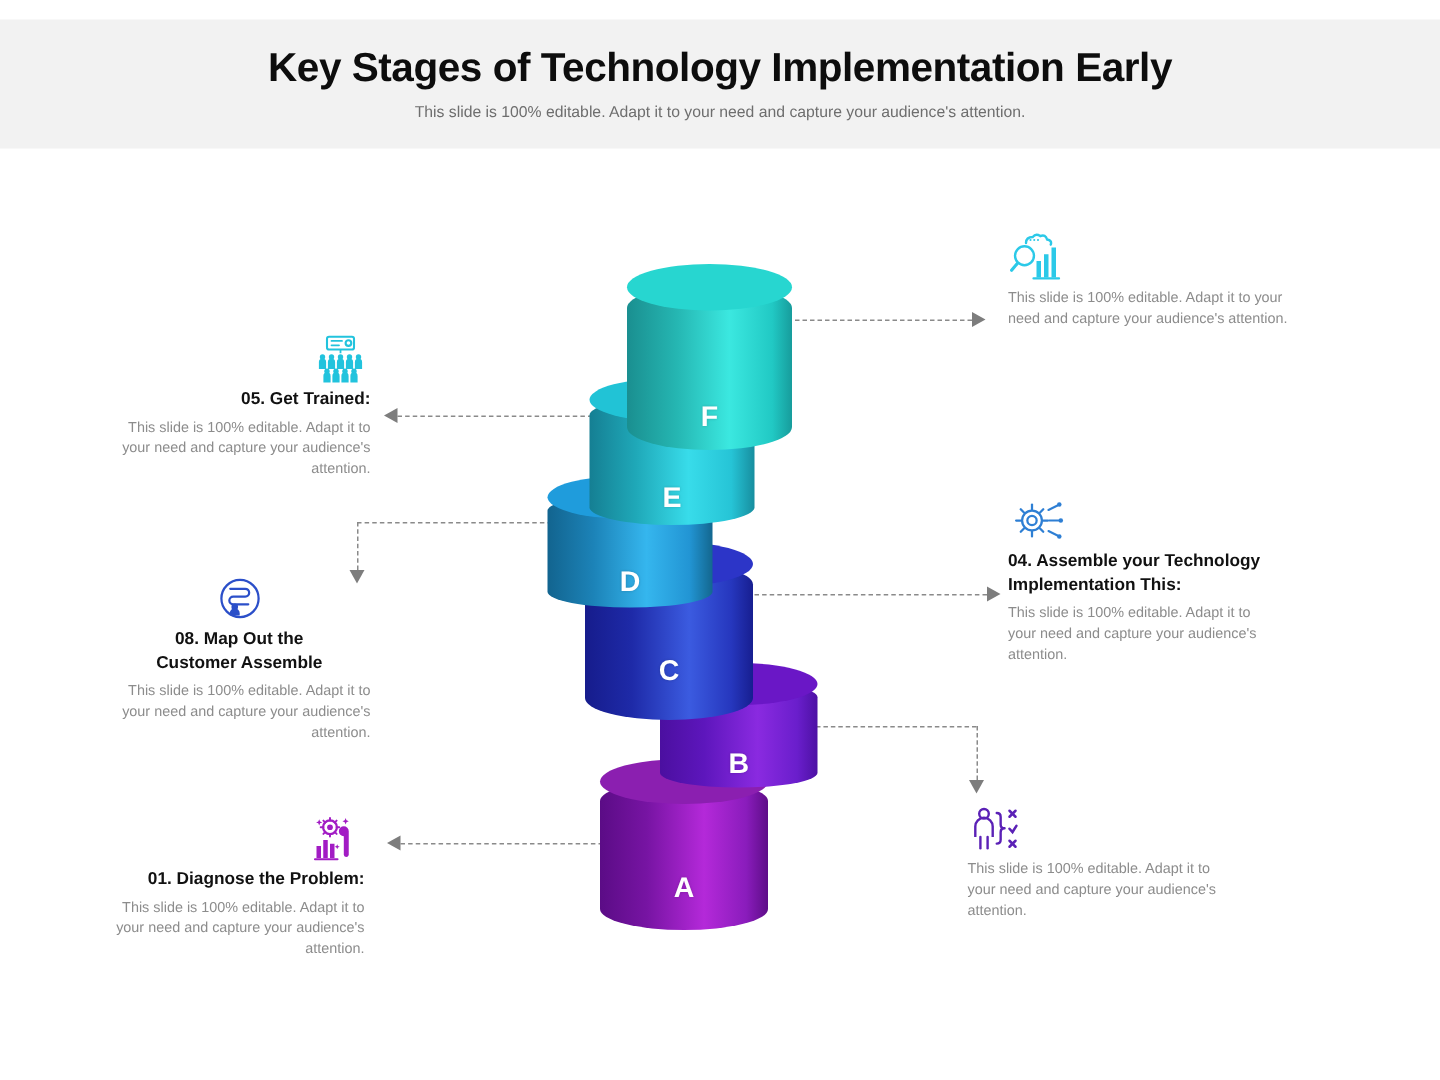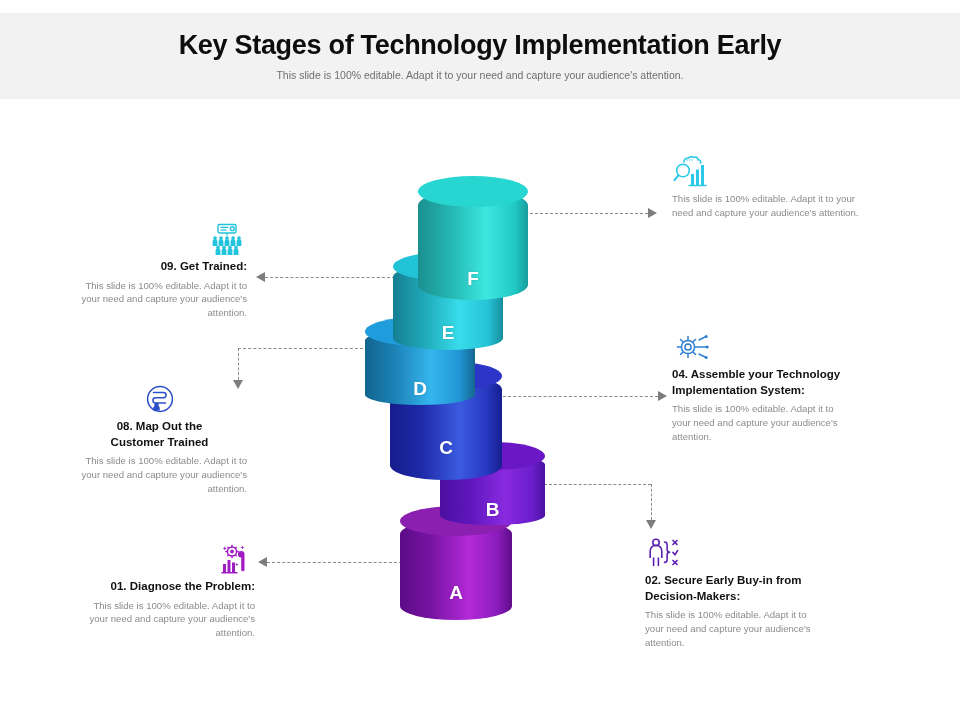--- a/index.html
+++ b/index.html
@@ -184,45 +184,41 @@
           <line x1="27.5" y1="17" x2="34" y2="17"></line>
           <line x1="27" y1="24" x2="33" y2="27"></line>
         </g>
         <circle cx="34.2" cy="6.4" r="1.5" fill="#2E7FD4" stroke="none"></circle>
         <circle cx="35.2" cy="17" r="1.5" fill="#2E7FD4" stroke="none"></circle>
         <circle cx="34.2" cy="27.6" r="1.5" fill="#2E7FD4" stroke="none"></circle>
       </svg>
     </div>
     <div class="head">
       <span>04. Assemble your Technology</span><br>
-      <span>Implementation System:</span>
+      <span>Implementation This:</span>
     </div>
     <div class="desc" style="width:168px;">This slide is 100% editable. Adapt it to your need and capture your audience's attention.</div>
   </div>
 
   <div class="block l" style="left:645px; top:536px; width:200px;">
     <div class="icon">
       <svg viewBox="0 0 40 34" xmlns="http://www.w3.org/2000/svg" fill="none" stroke="#5B21B6" stroke-width="1.6">
         <circle cx="11" cy="6.5" r="3.2"></circle>
         <path d="M5.2 22 v-7 a5.8 5.8 0 0 1 11.6 0 v7" stroke-linejoin="round"></path>
         <line x1="8.6" y1="22" x2="8.6" y2="29.5" stroke-linecap="round"></line>
         <line x1="13.4" y1="22" x2="13.4" y2="29.5" stroke-linecap="round"></line>
         <path d="M20 5 q2.6 0 2.6 2.6 v5 q0 2.6 2.6 2.6 q-2.6 0 -2.6 2.6 v5 q0 2.6 -2.6 2.6" transform="translate(-0.5,1)" stroke-linecap="round" stroke-linejoin="round"></path>
         <g stroke-width="1.7" stroke-linecap="round">
           <line x1="28" y1="4.5" x2="32" y2="8.5"></line>
             <line x1="32" y1="4.5" x2="28" y2="8.5"></line>
           <polyline points="28,16.5 30,18.7 32.6,14.6" fill="none"></polyline>
           <line x1="28" y1="24.5" x2="32" y2="28.5"></line>
             <line x1="32" y1="24.5" x2="28" y2="28.5"></line>
         </g>
       </svg>
-    </div>
-    <div class="head">
-      <span>02. Secure Early Buy-in from</span><br>
-      <span>Decision-Makers:</span>
     </div>
     <div class="desc" style="width:168px;">This slide is 100% editable. Adapt it to your need and capture your audience's attention.</div>
   </div>
 
   <div class="block r" style="left:72px; top:222px; width:175px;">
     <div class="icon">
       <svg viewBox="0 0 40 34" xmlns="http://www.w3.org/2000/svg" fill="none" stroke="#22C3DD" stroke-width="1.4">
         <rect x="11" y="2.5" width="18" height="8.5" rx="1.4" fill="none"></rect>
         <line x1="14" y1="5.3" x2="21" y2="5.3" stroke-width="1.2" stroke-linecap="round"></line>
         <line x1="14" y1="8.2" x2="19" y2="8.2" stroke-width="1.2" stroke-linecap="round"></line>
@@ -247,41 +243,41 @@
             <circle cx="17" cy="25.5" r="1.8"></circle>
               <path d="M14.6 33 v-4.4 a2.4 2.4 0 0 1 4.8 0 V33 z"></path>
             <circle cx="23" cy="25.5" r="1.8"></circle>
               <path d="M20.6 33 v-4.4 a2.4 2.4 0 0 1 4.8 0 V33 z"></path>
             <circle cx="29" cy="25.5" r="1.8"></circle>
               <path d="M26.6 33 v-4.4 a2.4 2.4 0 0 1 4.8 0 V33 z"></path>
           </g>
         </g>
       </svg>
     </div>
-    <div class="head">09. Get Trained:</div>
+    <div class="head">05. Get Trained:</div>
     <div class="desc">This slide is 100% editable. Adapt it to your need and capture your audience's attention.</div>
   </div>
 
   <div class="block c" style="left:72px; top:382px; width:175px;">
     <div class="icon">
       <svg viewBox="0 0 40 34" xmlns="http://www.w3.org/2000/svg" fill="none" stroke="#2B4FC9" stroke-width="1.5">
         <circle cx="20" cy="17" r="12.4"></circle>
         <path d="M13.5 10.5 h10 a2.6 2.6 0 0 1 0 5.2 h-8 a2.6 2.6 0 0 0 0 5.2 h10" stroke-linecap="round" stroke-linejoin="round"></path>
         <circle cx="16.5" cy="22.6" r="2.2" fill="#2B4FC9" stroke="none"></circle>
         <path d="M13.2 28.4 v-1.6 a3.3 3.3 0 0 1 6.6 0 v1.6" fill="#2B4FC9" stroke="none"></path>
       </svg>
     </div>
     <div class="head">
       <span>08. Map Out the</span><br>
-      <span>Customer Trained</span>
+      <span>Customer Assemble</span>
     </div>
     <div class="desc" style="text-align:right;">This slide is 100% editable. Adapt it to your need and capture your audience's attention.</div>
   </div>
 
-  <div class="block r" style="left:80px; top:542px; width:175px;text-align:right;">
+  <div class="block r" style="left:68px; top:542px; width:175px;text-align:right;">
     <div class="icon">
       <svg viewBox="0 0 40 34" xmlns="http://www.w3.org/2000/svg" fill="none" stroke="#A21CC4" stroke-width="1.5">
         <circle cx="17" cy="9.5" r="4.6"></circle>
         <circle cx="17" cy="9.5" r="1.9" fill="#A21CC4" stroke="none"></circle>
         <g stroke-linecap="round" stroke-width="1.3">
           <line x1="17" y1="3.3" x2="17" y2="5.1"></line>
             <line x1="17" y1="13.9" x2="17" y2="15.7"></line>
           <line x1="10.8" y1="9.5" x2="12.6" y2="9.5"></line>
             <line x1="21.4" y1="9.5" x2="23.2" y2="9.5"></line>
           <line x1="12.6" y1="5.1" x2="13.9" y2="6.4"></line>

